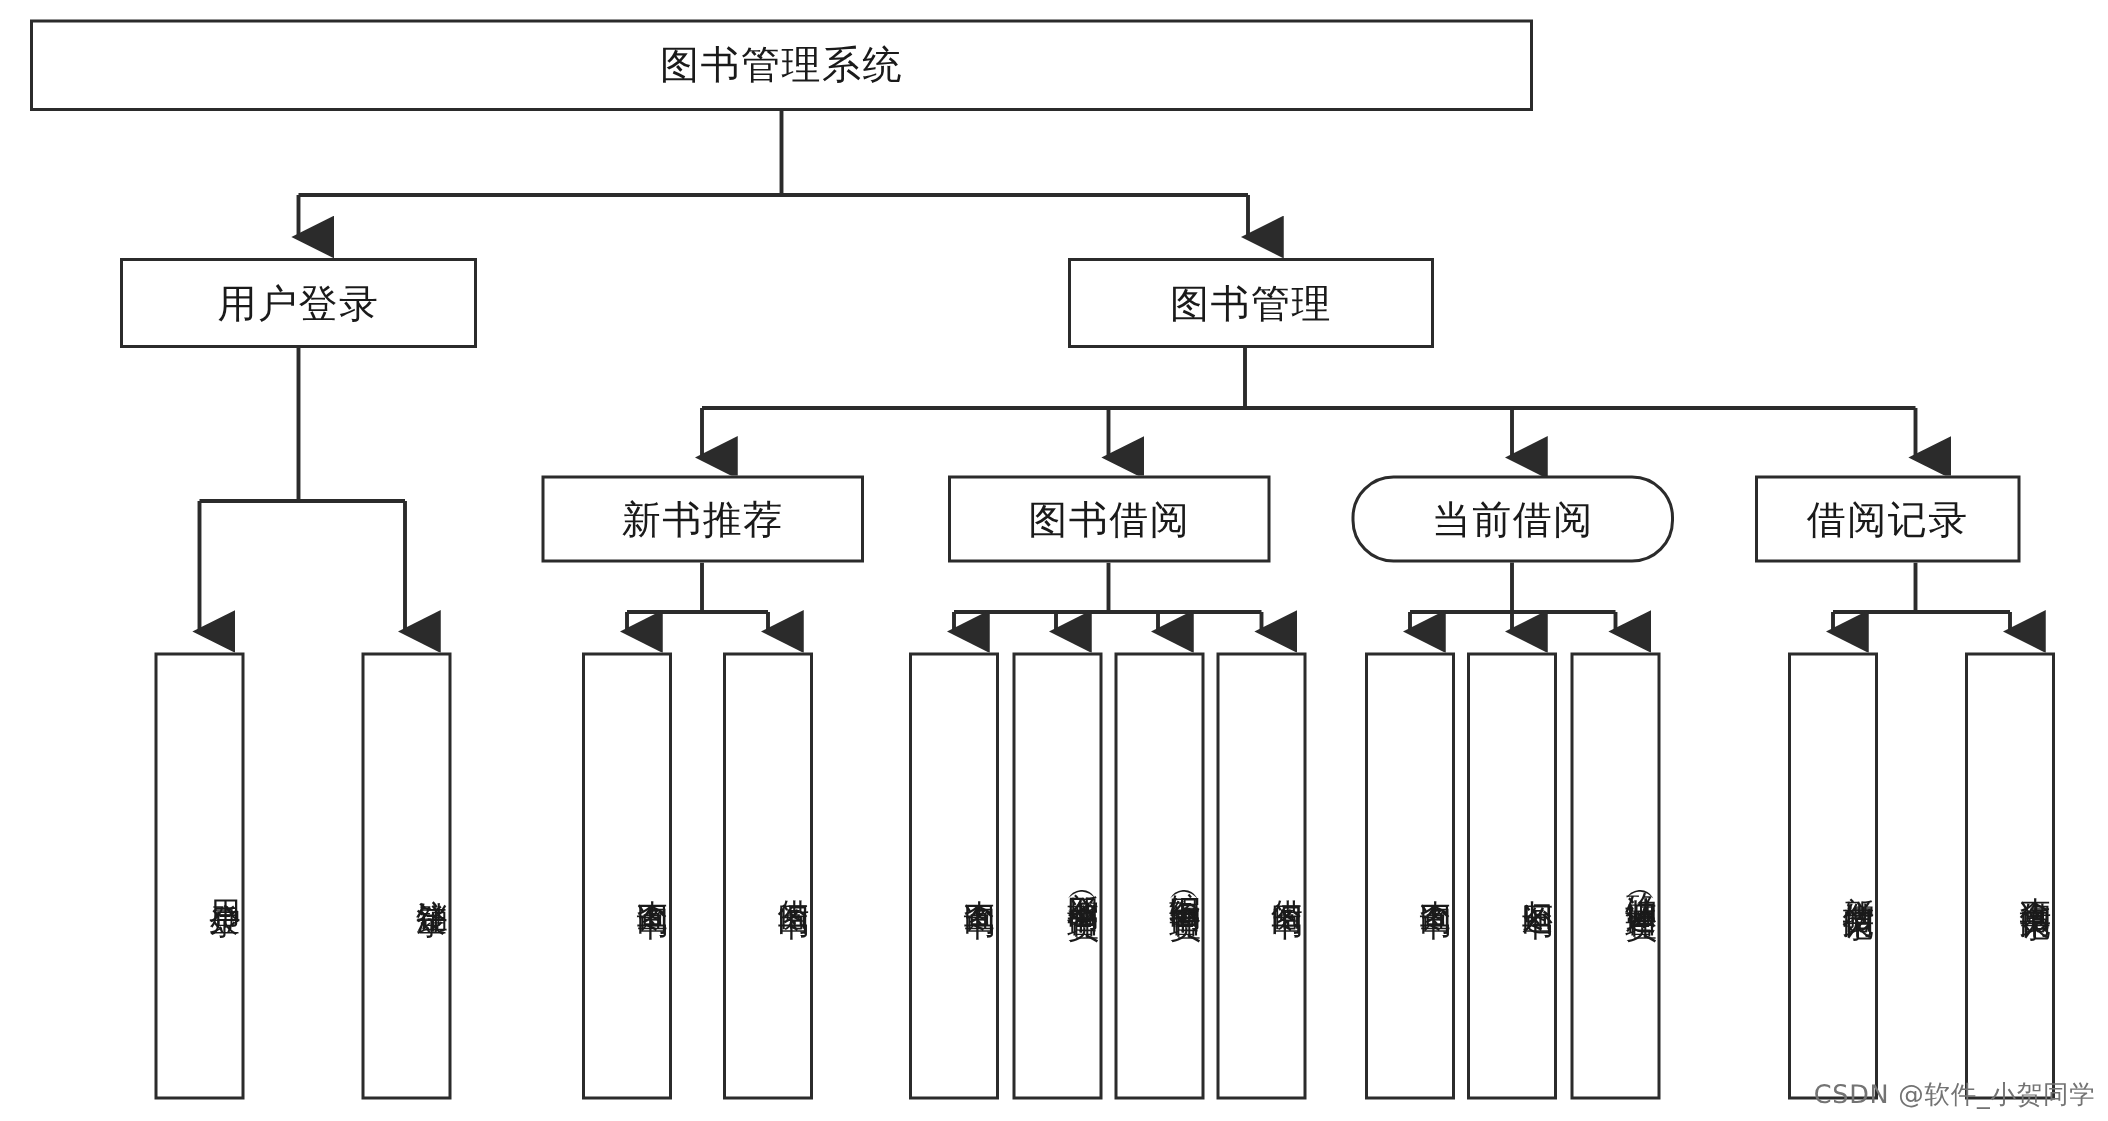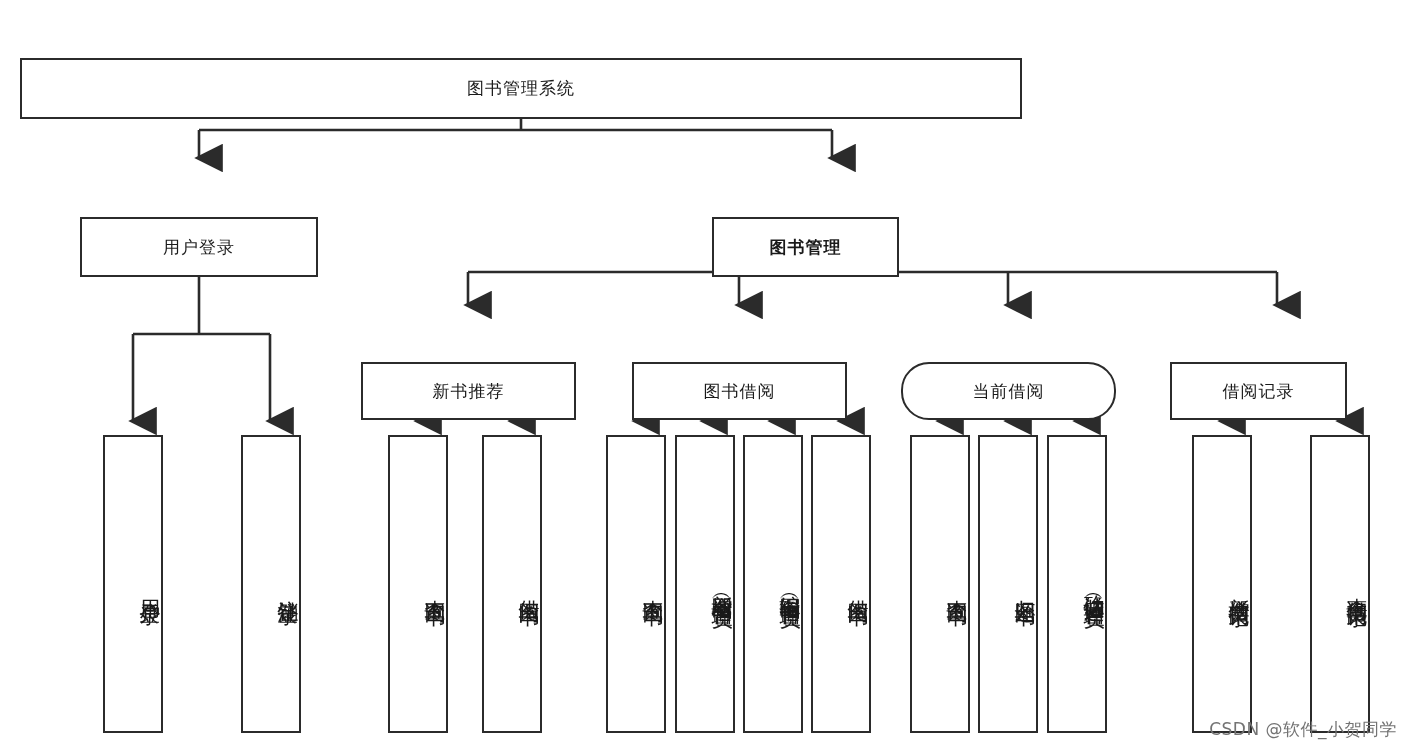--- a/index.html
+++ b/index.html
@@ -29,23 +29,22 @@
     position: absolute;
     box-sizing: border-box;
     background: #ffffff;
     border: 2px solid #2b2b2b;
     display: flex;
     align-items: center;
     justify-content: center;
     color: #1a1a1a;
   }
   .node.horizontal {
-    font-size: 17px;
+    font-size: 26px;
     letter-spacing: 1px;
-    margin-top: 45px;
   }
   .node.vertical {
     writing-mode: vertical-rl;
     text-orientation: upright;
     align-items: flex-start;
     justify-content: center;
     padding-top: 6px;
     font-size: 21px;
     line-height: 1.08;
     letter-spacing: 2px;
@@ -121,21 +120,21 @@
   </svg>
 
   <div class="node horizontal" style="left:20px; top:13px; width:1002px; height:61px;">
     <span>图书管理系统</span>
   </div>
 
   <div class="node horizontal" style="left:80px; top:172px; width:238px; height:60px;">
     <span>用户登录</span>
   </div>
 
-  <div class="node horizontal" style="left:712px; top:172px; width:187px; height:60px;font-weight:bold;">
+  <div class="node horizontal" style="left:712px; top:172px; width:244px; height:60px;">
     <span>图书管理</span>
   </div>
 
   <div class="node horizontal" style="left:361px; top:317px; width:215px; height:58px;">
     <span>新书推荐</span>
   </div>
 
   <div class="node horizontal" style="left:632px; top:317px; width:215px; height:58px;">
     <span>图书借阅</span>
   </div>

